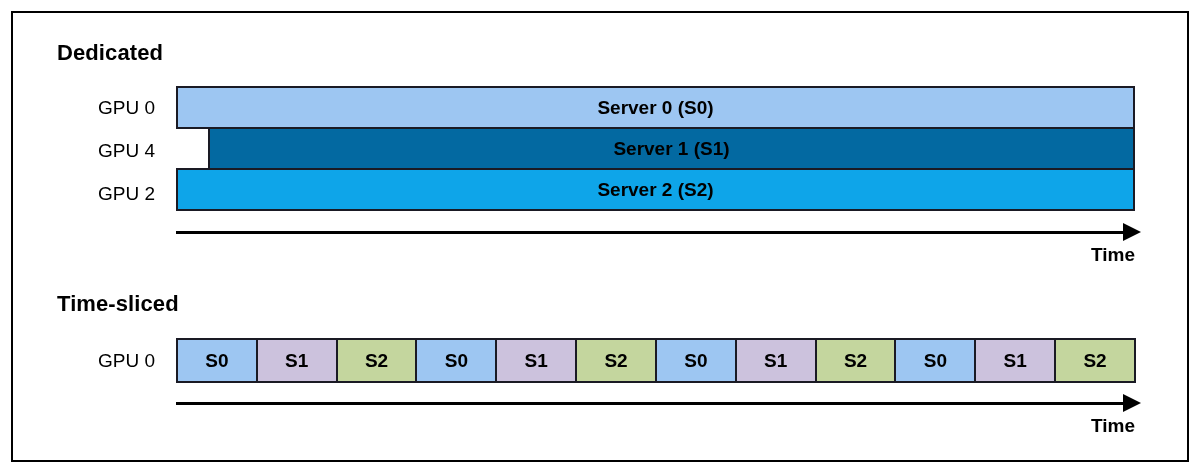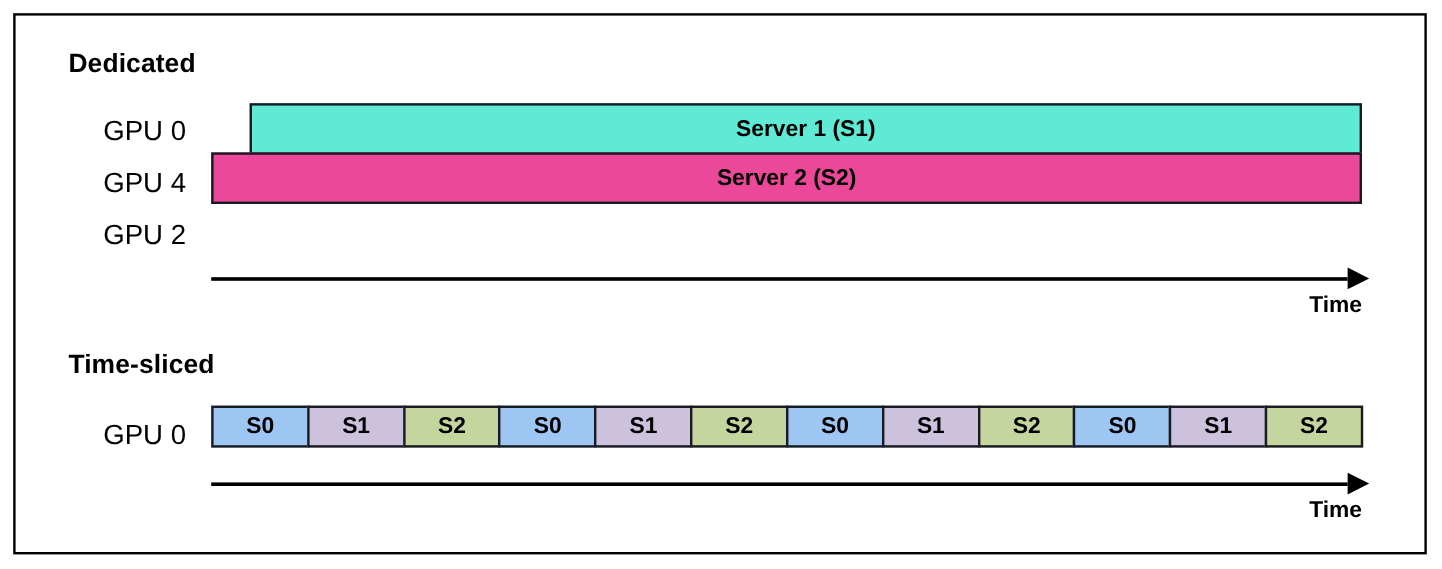--- a/index.html
+++ b/index.html
@@ -40,21 +40,21 @@
     letter-spacing: 0.1px;
     white-space: nowrap;
     line-height: 1;
   }
   #dedicated-title { left: 57px; top: 42px; }
   #timesliced-title { left: 57px; top: 293px; }
 
   
   .row-label {
     position: absolute;
-    font-size: 23px;
+    font-size: 19px;
     font-weight: normal;
     white-space: nowrap;
     text-align: right;
     width: 110px;
     line-height: 1;
   }
 
   
   .bar-stack {
     position: absolute;
@@ -80,21 +80,21 @@
     color: #000000;
     white-space: nowrap;
   }
 
   
   .slice-strip {
     position: absolute;
     left: 176px;
     top: 338px;
     width: 960px;
-    height: 35px;
+    height: 45px;
     display: flex;
   }
   .slice {
     flex: 1 1 0;
     box-sizing: border-box;
     border: 2px solid #1a1a24;
     margin-left: -2px;
     display: flex;
     align-items: center;
     justify-content: center;
@@ -145,24 +145,27 @@
 <div id="canvas">
   <div class="frame"></div>
 
   <div class="section-title" id="dedicated-title">Dedicated</div>
 
   <div class="row-label" style="left:45px; top:98px;">GPU 0</div>
   <div class="row-label" style="left:45px; top:141px;">GPU 4</div>
   <div class="row-label" style="left:45px; top:184px;">GPU 2</div>
 
   <div class="bar-stack">
-    <div class="bar" id="bar-1" style="background: #5eead4; margin-left: 32px;">
+    <div class="bar" id="bar-0" style="background: rgb(157, 198, 242);">
+      <span class="bar-text">Server 0 (S0)</span>
+    </div>
+    <div class="bar" id="bar-1" style="background: #0369a1; margin-left: 32px;">
       <span class="bar-text">Server 1 (S1)</span>
     </div>
-    <div class="bar" id="bar-2" style="background: #ec4899;">
+    <div class="bar" id="bar-2" style="background: #0ea5e9;">
       <span class="bar-text">Server 2 (S2)</span>
     </div>
   </div>
 
   <div class="axis" style="top:223px; width:965px;">
     <div class="axis-line" style="width:947px;"></div>
     <div class="axis-head" style="left:947px;"></div>
   </div>
   <div class="axis-caption" style="left:176px; top:245px; width:959px;">Time</div>
 

